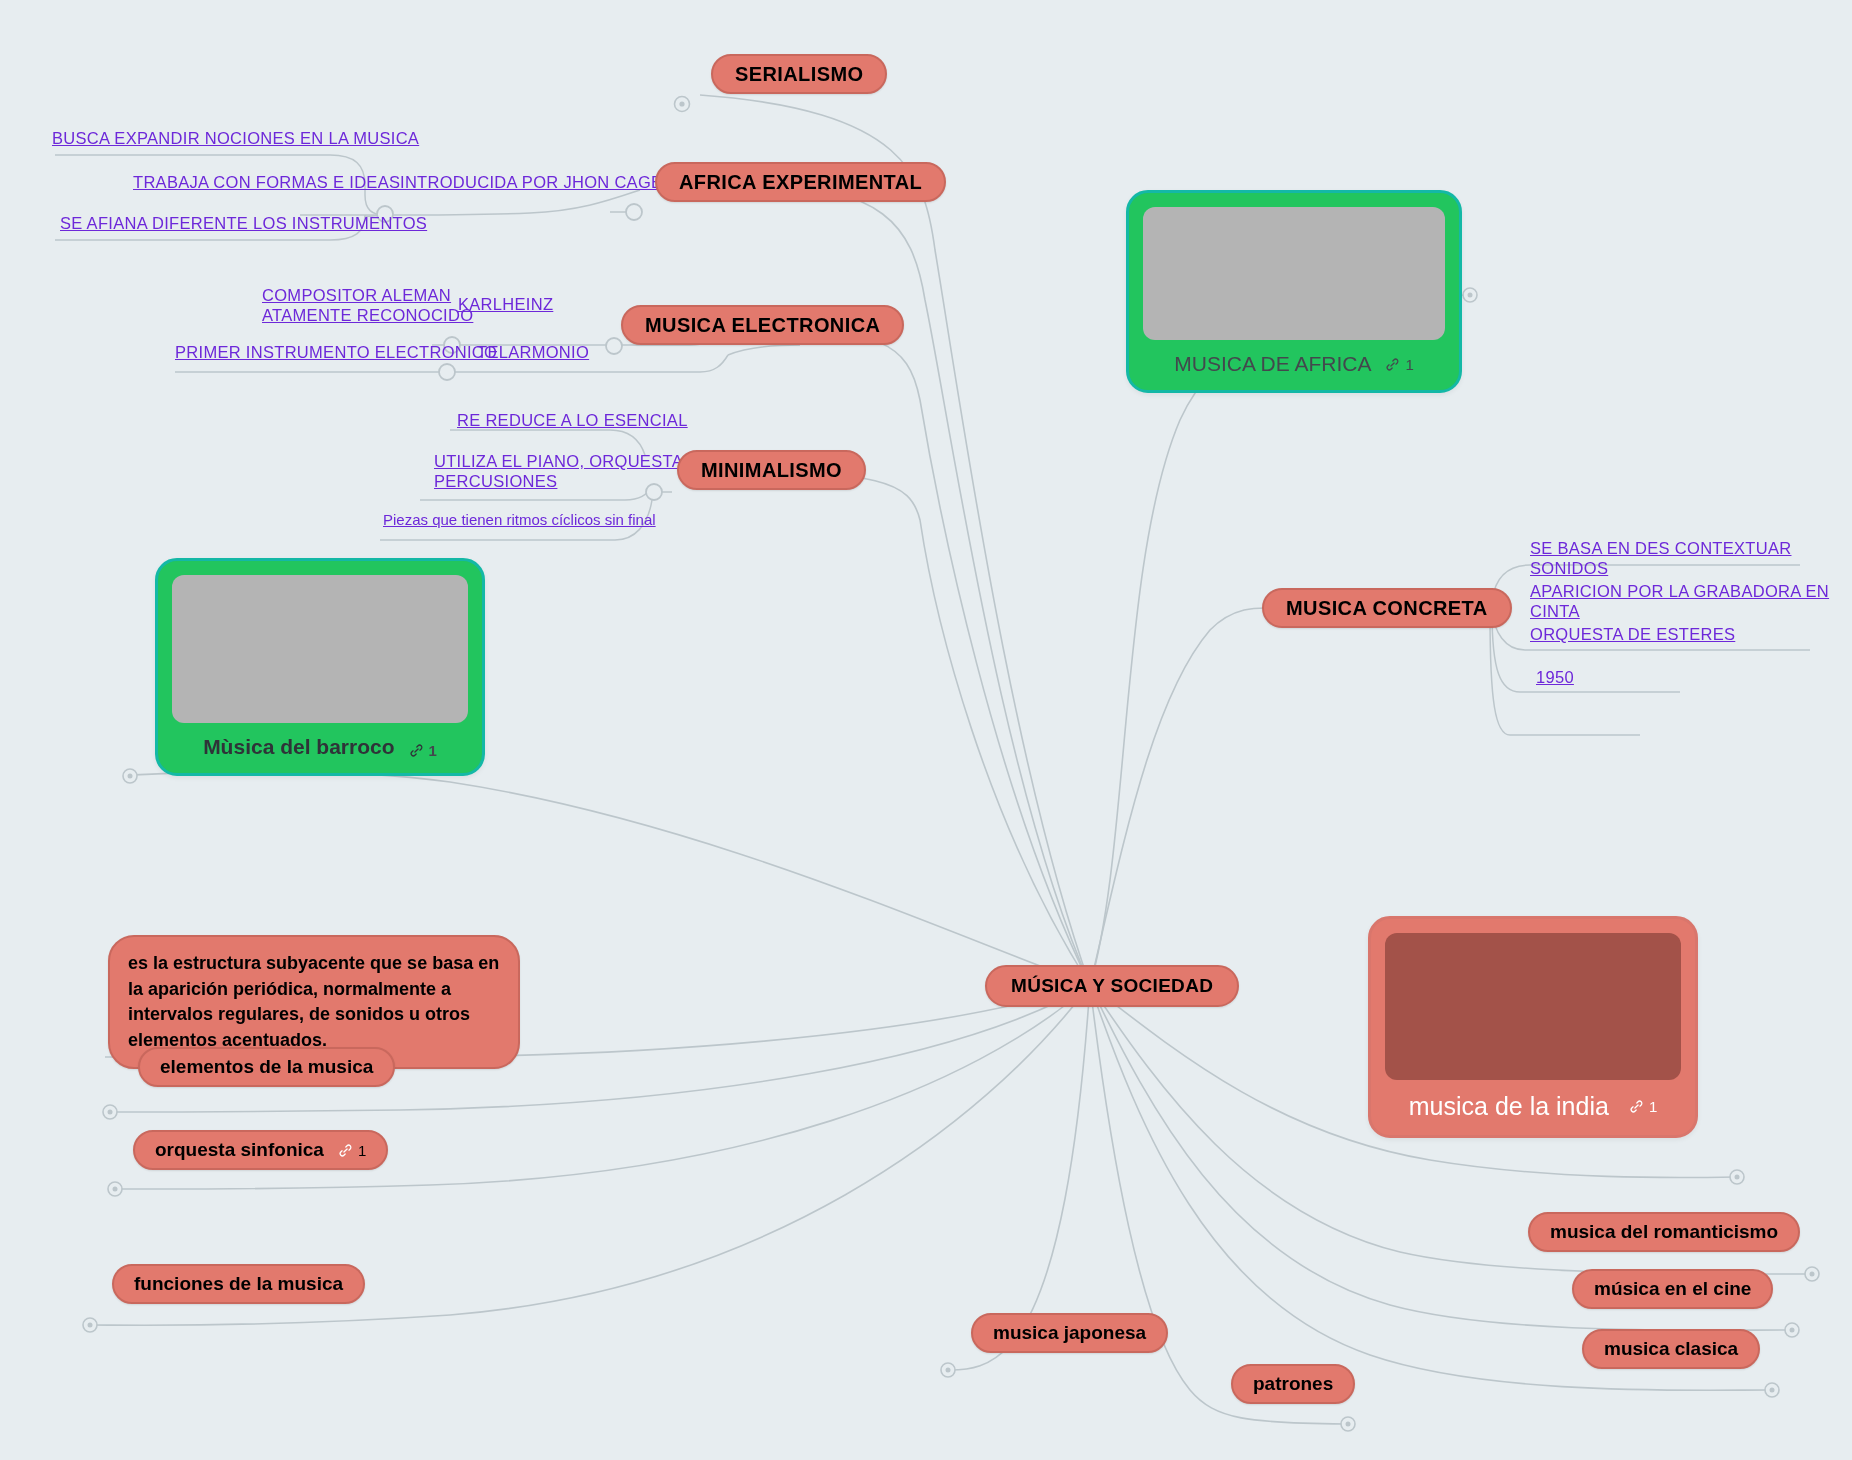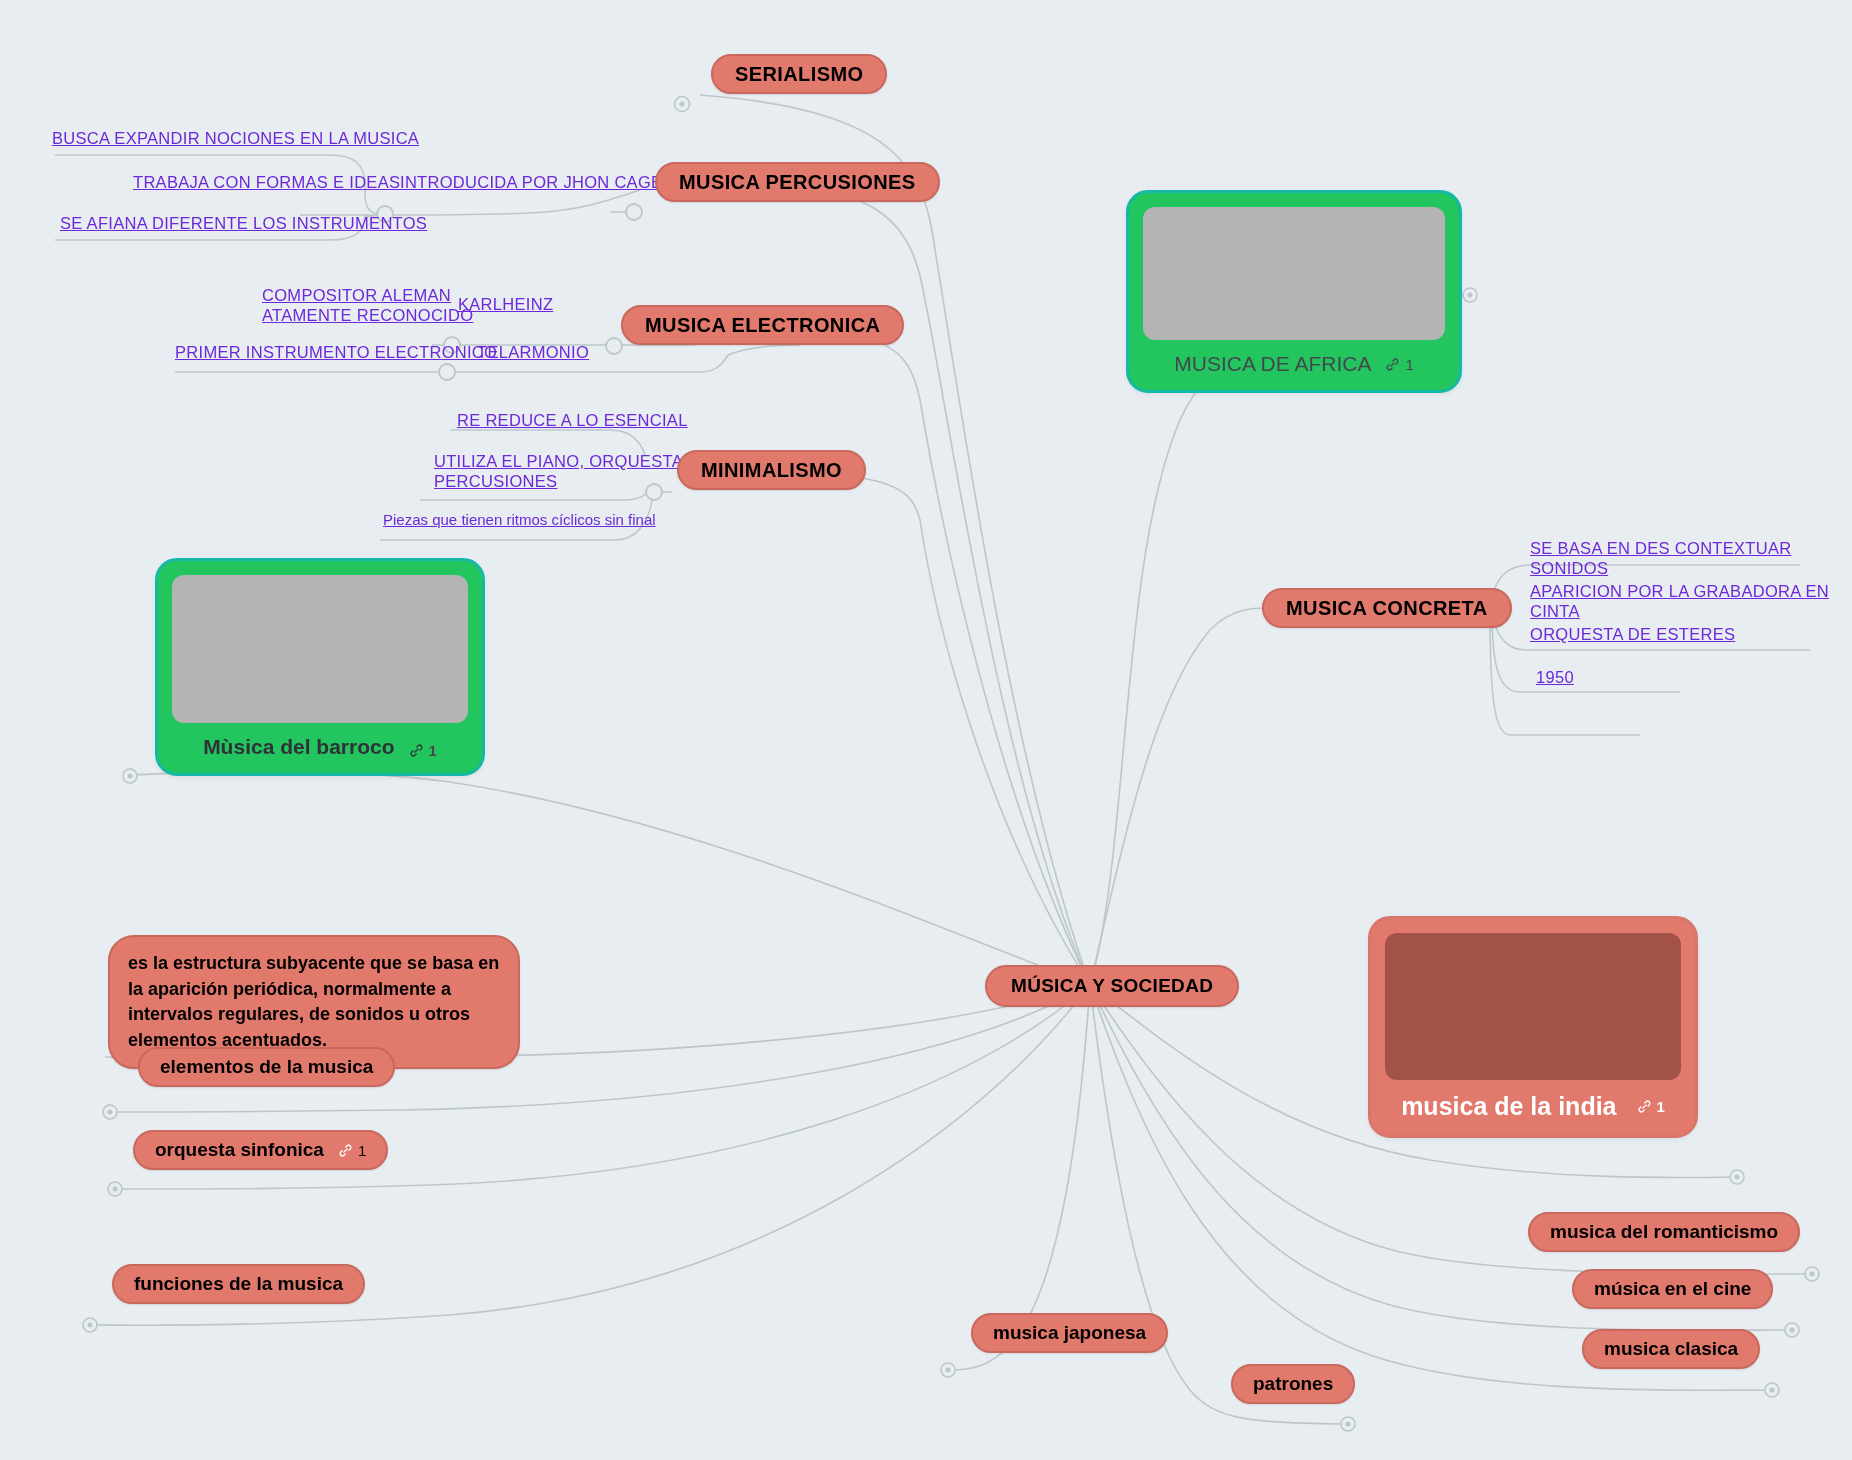--- a/index.html
+++ b/index.html
@@ -97,21 +97,21 @@
     color:#43484d;
     display:flex;align-items:center;justify-content:center;gap:14px;
     white-space:nowrap;
   }
   .card .label .lk{display:inline-flex;align-items:center;gap:5px;font-size:15px;color:#43484d}
   .card.accent{
     background:#e2796d;
     border:3px solid #d9766c;
   }
   .card.accent .thumb{background:#a35249;}
-  .card.accent .label{color:#ffffff;font-weight:bold;font-size:25px;gap:20px;}
+  .card.accent .label{color:#ffffff;font-weight:normal;font-size:25px;gap:20px;}
   .card.accent .label .lk{color:#ffffff;}
   .card.bold .label{font-weight:bold;font-size:21px;color:#2f3338;align-items:flex-end;}
 </style>
 </head>
 <body>
 
 <div id="canvas">
 
   <svg id="edges" viewBox="0 0 1852 1460">
     <g fill="none" stroke="#bcc6cb" stroke-width="1.6">
@@ -233,21 +233,21 @@
   <div class="cap" style="left:1530px;top:538px;">SE BASA EN DES CONTEXTUAR SONIDOS</div>
   <div class="cap" style="left:1530px;top:581px;">APARICION POR LA GRABADORA EN CINTA</div>
   <div class="cap" style="left:1530px;top:624px;">ORQUESTA DE ESTERES</div>
   <div class="cap" style="left:1536px;top:667px;">1950</div>
 
   <div class="node caps" style="left:711px;top:54px;">
     <span>SERIALISMO</span>
   </div>
 
   <div class="node caps" style="left:655px;top:162px;">
-    <span>MUSICA PERCUSIONES</span>
+    <span>AFRICA EXPERIMENTAL</span>
   </div>
 
   <div class="node caps" style="left:621px;top:305px;">
     <span>MUSICA ELECTRONICA</span>
   </div>
 
   <div class="node caps" style="left:677px;top:450px;">
     <span>MINIMALISMO</span>
   </div>
 

